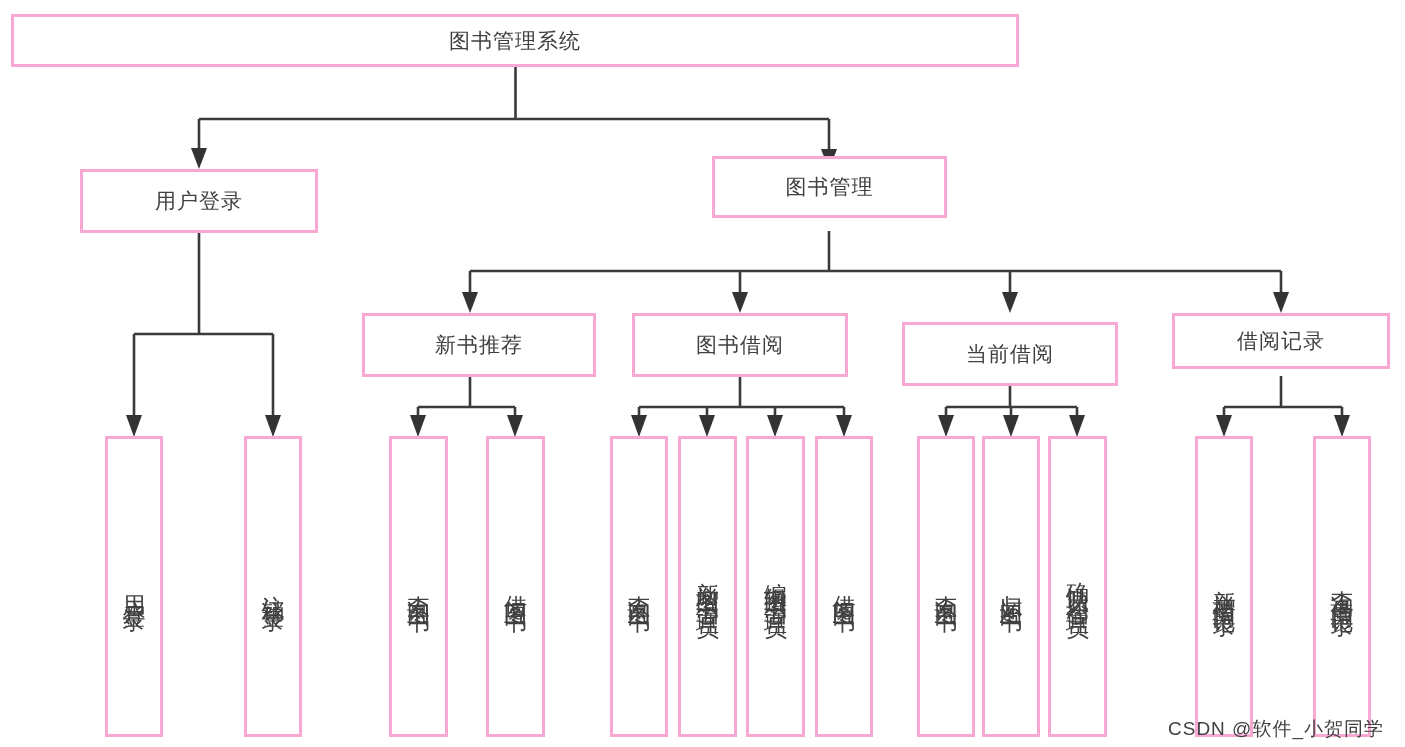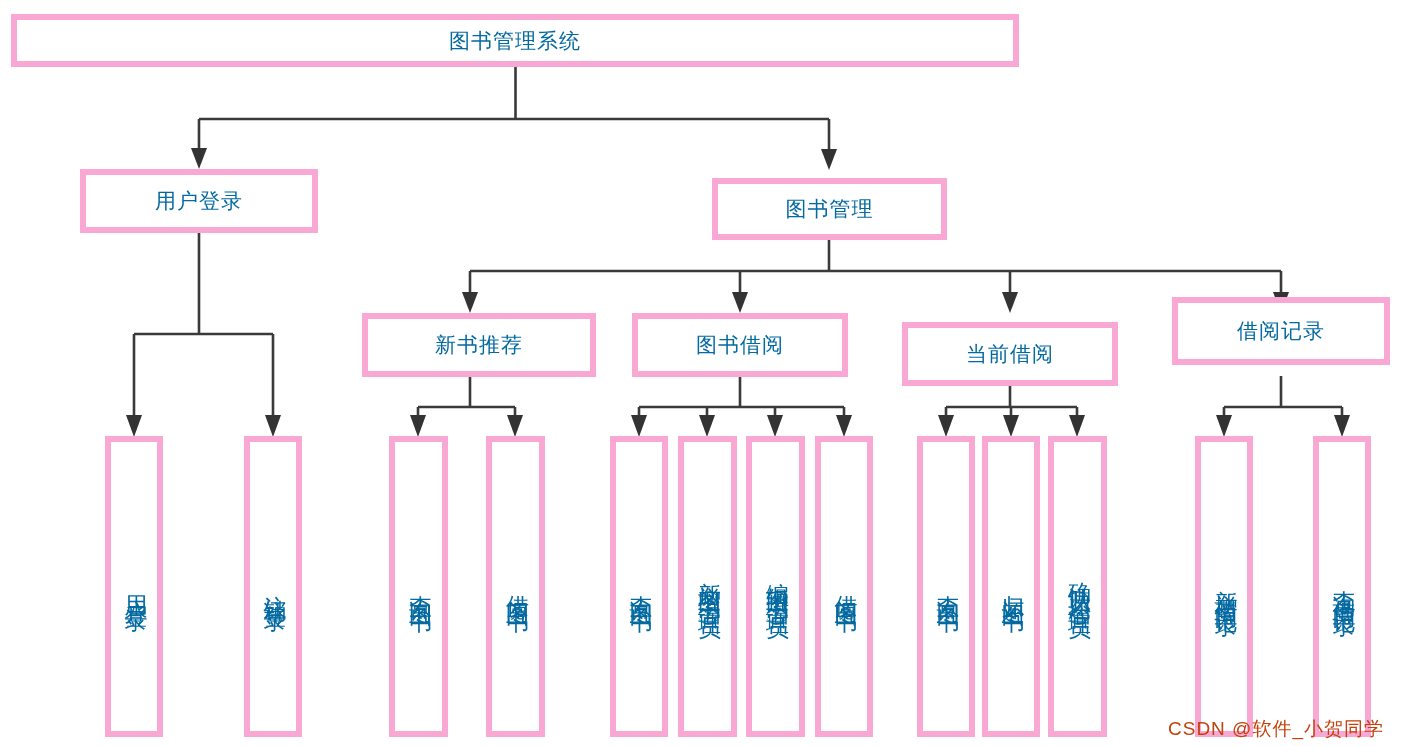--- a/index.html
+++ b/index.html
@@ -13,48 +13,47 @@
   }
   #connectors {
     position: absolute;
     left: 0; top: 0;
     width: 1405px; height: 747px;
     z-index: 1;
   }
   .node {
     position: absolute;
     box-sizing: border-box;
-    border: 6px solid #f9a8d4;
+    border: 3px solid #f9a8d4;
     background: #ffffff;
-    color: #0369a1;
+    color: #404040;
     display: flex;
     align-items: center;
     justify-content: center;
     z-index: 2;
-    font-family: Liberation Mono, monospace;
   }
   .hnode {
     font-size: 21px;
     letter-spacing: 1px;
     white-space: nowrap;
   }
   .leaf {
     writing-mode: vertical-rl;
     text-orientation: mixed;
     font-size: 23px;
     letter-spacing: 5px;
     line-height: 1;
     text-align: center;
   }
   #watermark {
     position: absolute;
     left: 1168px;
     top: 716px;
     font-size: 19px;
-    color: #c2410c;
+    color: #404040;
     letter-spacing: 1px;
     white-space: nowrap;
     z-index: 3;
   }
   .cline { stroke: #3a3a3a; stroke-width: 2.6; fill: none; }
   .ahead { fill: #333333; stroke: none; }
 </style>
 </head>
 <body>
 
@@ -92,26 +91,26 @@
     <polygon class="ahead" points="1069,415 1085,415 1077,437"></polygon>
 
     <path class="cline" d="M1281 376 V407 M1224 407 H1342 M1224 407 V416 M1342 407 V416"></path>
     <polygon class="ahead" points="1216,415 1232,415 1224,437"></polygon>
     <polygon class="ahead" points="1334,415 1350,415 1342,437"></polygon>
   </svg>
 
   <div class="node hnode" style="left:11px; top:14px; width:1008px; height:53px;">图书管理系统</div>
 
   <div class="node hnode" style="left:80px; top:169px; width:238px; height:64px;">用户登录</div>
-  <div class="node hnode" style="left:712px; top:178px; width:235px; height:62px;">图书管理</div>
+  <div class="node hnode" style="left:712px; top:156px; width:235px; height:62px;">图书管理</div>
 
   <div class="node hnode" style="left:362px; top:313px; width:234px; height:64px;">新书推荐</div>
   <div class="node hnode" style="left:632px; top:313px; width:216px; height:64px;">图书借阅</div>
   <div class="node hnode" style="left:902px; top:313px; width:216px; height:64px;margin-top:9px;">当前借阅</div>
-  <div class="node hnode" style="left:1172px; top:297px; width:218px; height:68px;">借阅记录</div>
+  <div class="node hnode" style="left:1172px; top:313px; width:218px; height:56px;">借阅记录</div>
 
   <div class="node leaf" style="left:105px; top:436px; width:58px; height:301px;">用户登录</div>
   <div class="node leaf" style="left:244px; top:436px; width:58px; height:301px;">注销登录</div>
 
   <div class="node leaf" style="left:389px; top:436px; width:59px; height:301px;">查询图书</div>
   <div class="node leaf" style="left:486px; top:436px; width:59px; height:301px;">借阅图书</div>
 
   <div class="node leaf" style="left:610px; top:436px; width:58px; height:301px;">查询图书</div>
   <div class="node leaf" style="left:678px; top:436px; width:59px; height:301px;">新增图书（管理员）</div>
   <div class="node leaf" style="left:746px; top:436px; width:59px; height:301px;">编辑图书（管理员）</div>

